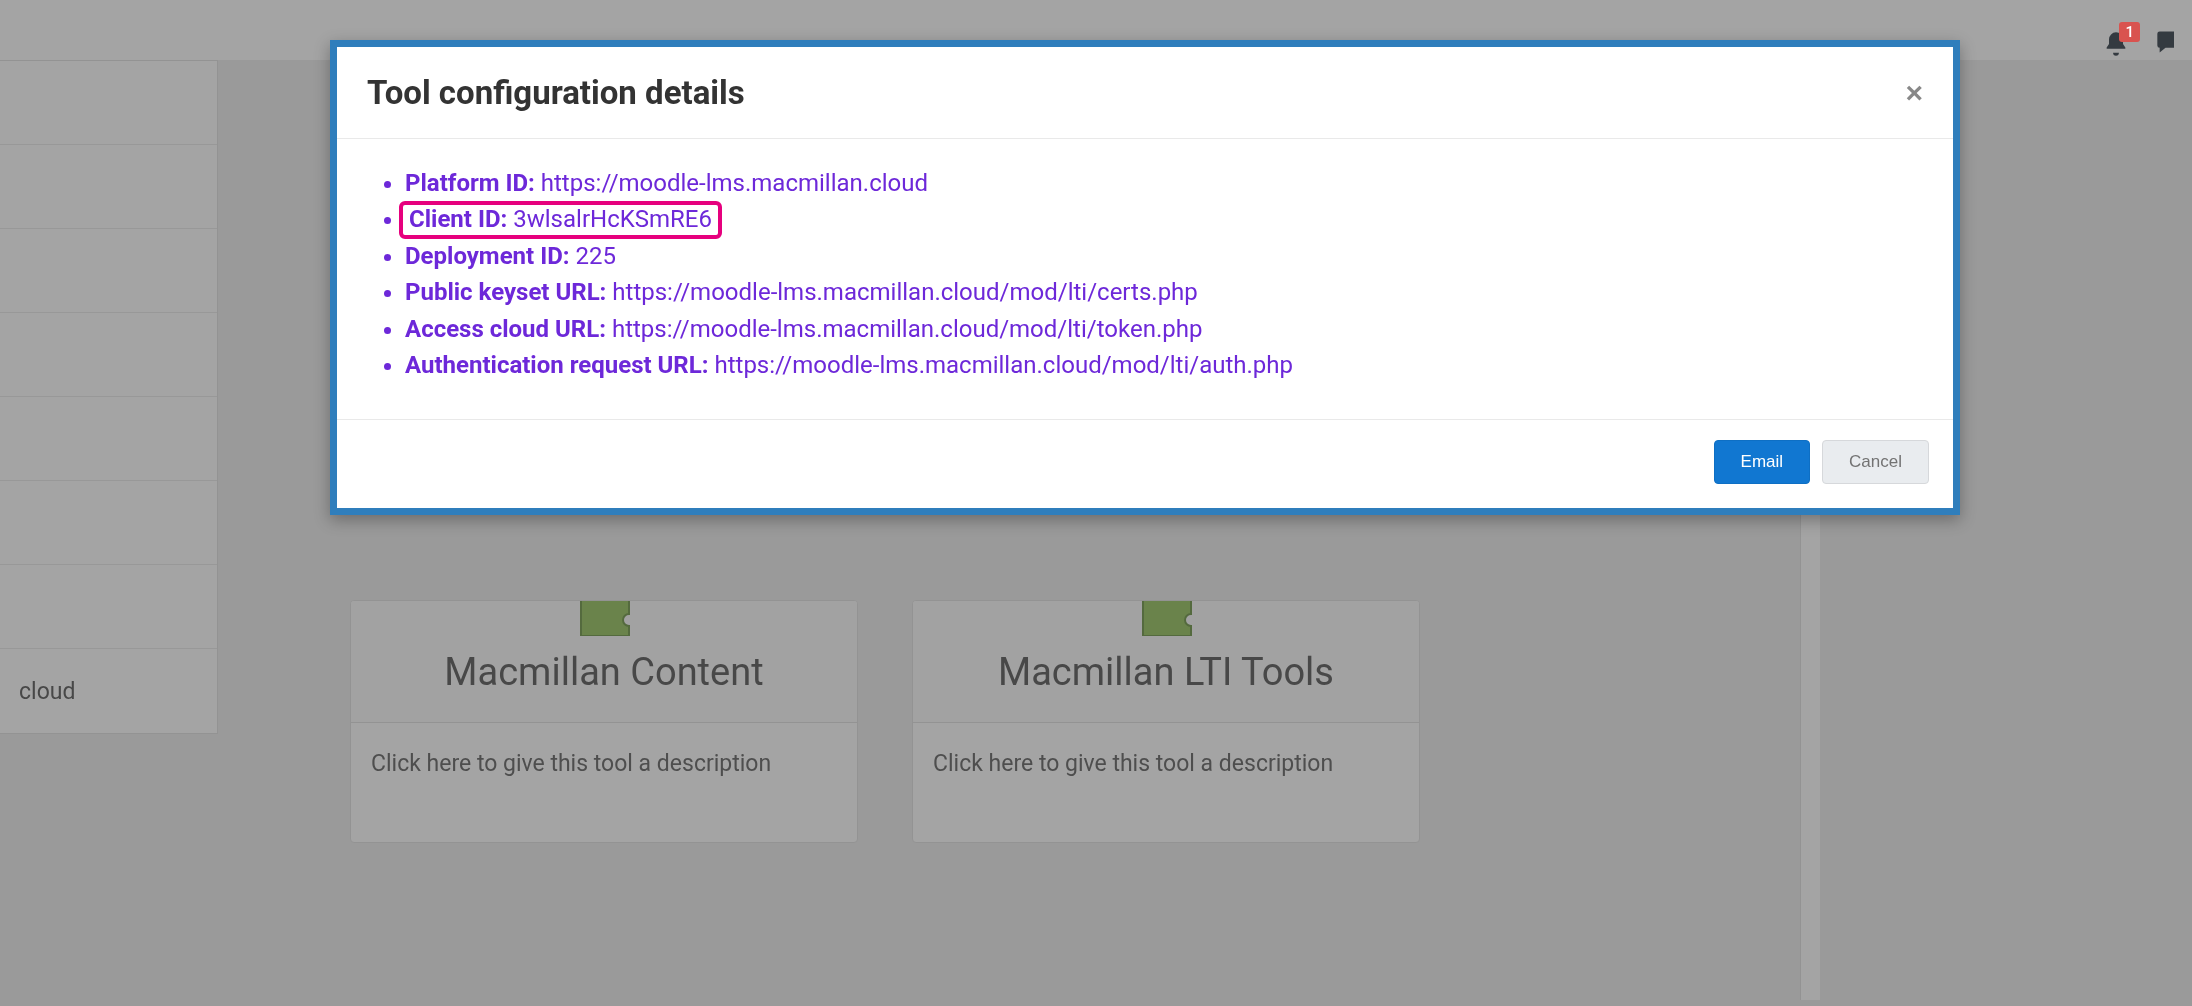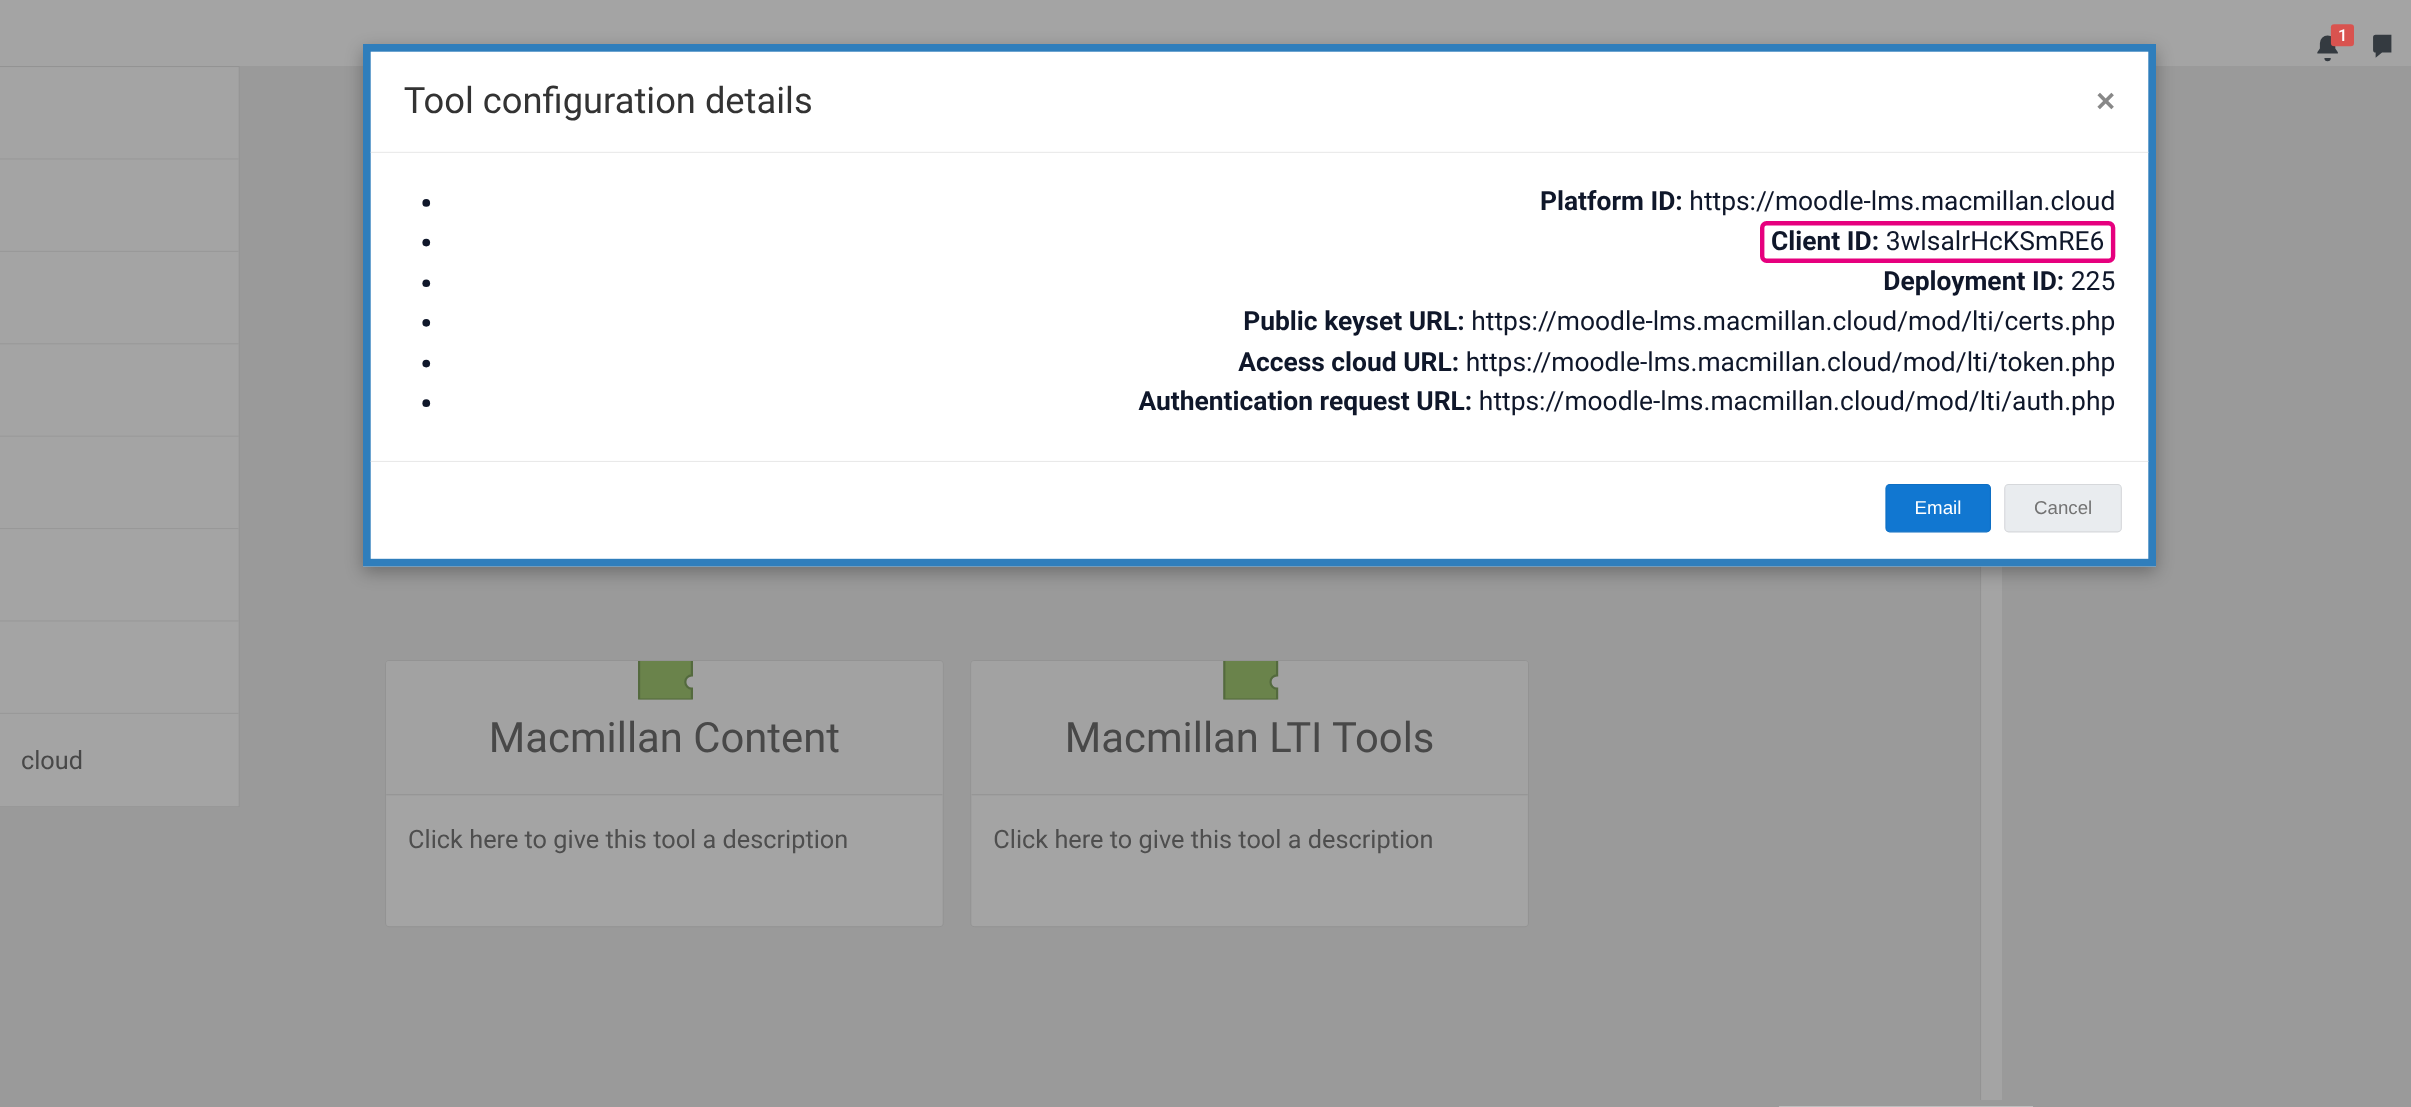--- a/index.html
+++ b/index.html
@@ -91,21 +91,21 @@
       color: #333;
     }
     .sidebar-item:last-child { border-bottom: none; }
 
     
     .cards-area {
       position: absolute;
       top: 600px;
       left: 350px;
       display: flex;
-      gap: 24px;
+      gap: 54px;
     }
     .tool-card {
       width: 508px;
       border: 1px solid #d9d9d9;
       background: #ffffff;
       border-radius: 4px;
       overflow: hidden;
     }
     .tool-card-header {
       border-bottom: 1px solid #d9d9d9;
@@ -163,38 +163,37 @@
 
     .modal-header {
       padding: 26px 30px 26px 30px;
       border-bottom: 1px solid #e9e9e9;
       display: flex;
       justify-content: space-between;
       align-items: center;
     }
     .modal-title {
       font-size: 33px;
-      font-weight: 400;
+      font-weight: 700;
       color: #333;
     }
     .modal-close {
       font-size: 30px;
       font-weight: 700;
       color: #888;
       cursor: pointer;
       background: none;
       border: none;
       line-height: 1;
     }
 
     .modal-body {
       padding: 24px 30px 34px 30px;
       font-size: 24px;
-      color: #0f172a;
-      text-align: right;
+      color: #6d28d9;
     }
     .modal-body ul {
       list-style: disc;
       padding-left: 38px;
     }
     .modal-body li {
       line-height: 1.35;
       margin: 4px 0;
     }
     .modal-body li .label {

